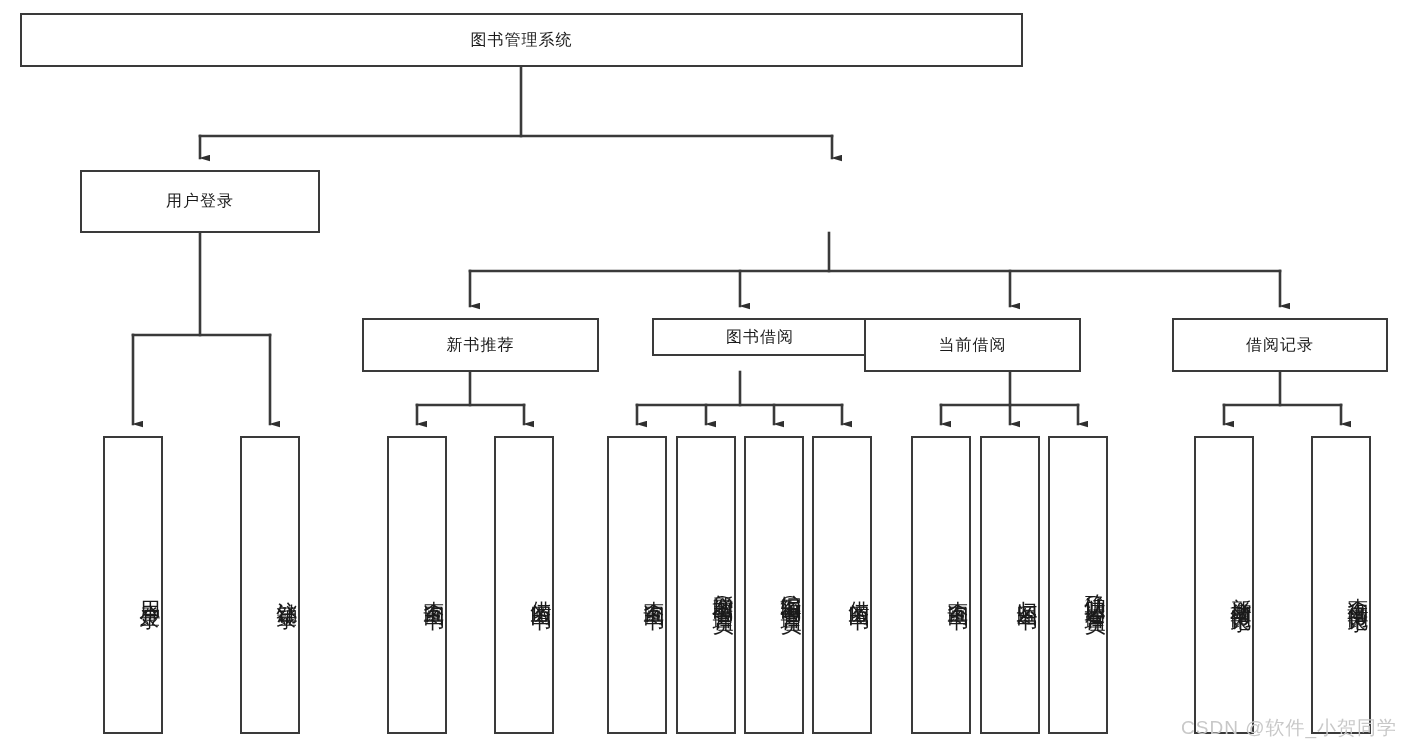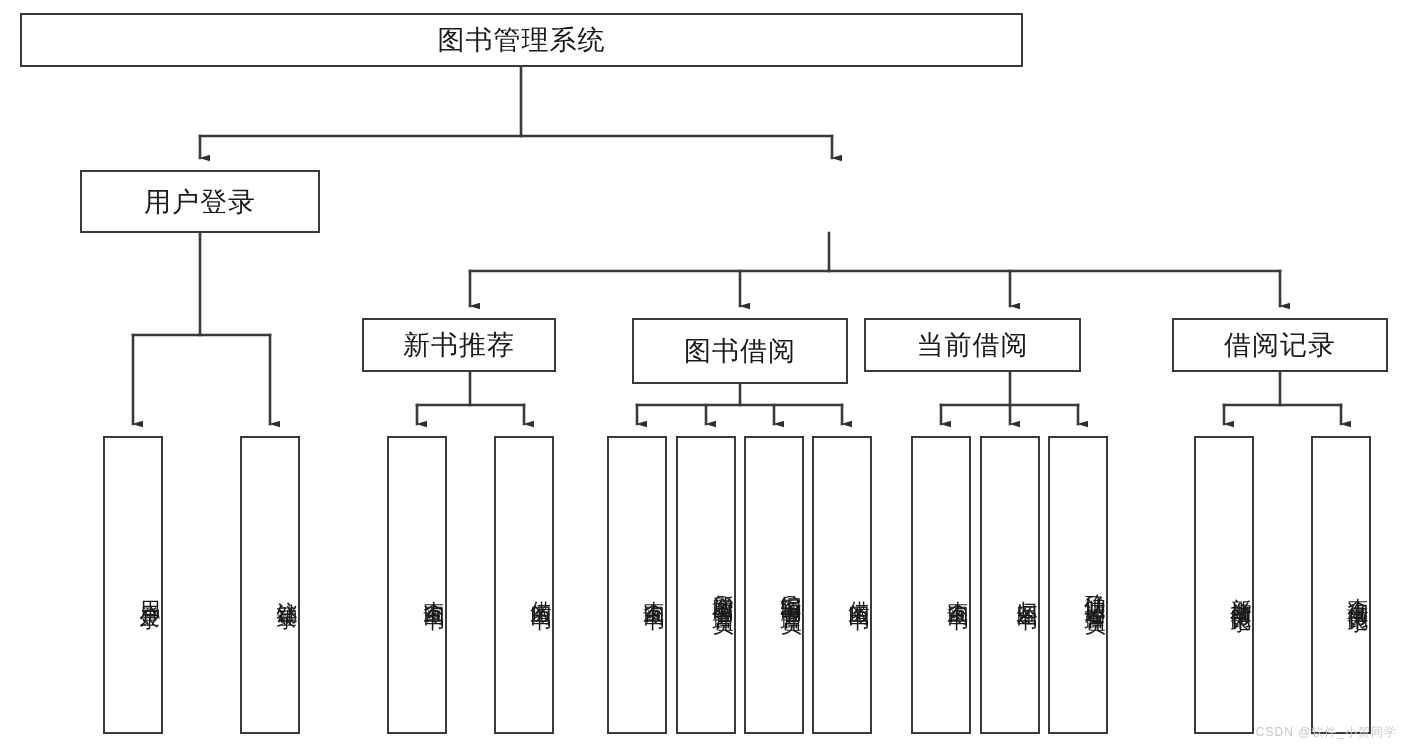--- a/index.html
+++ b/index.html
@@ -15,21 +15,21 @@
     position:absolute;
     box-sizing:border-box;
     background:#ffffff;
     border:2.5px solid #3a3a3a;
     display:flex;
     align-items:center;
     justify-content:center;
     color:#1a1a1a;
   }
   .node.h{
-    font-size:27px;
+    font-size:16px;
     letter-spacing:1px;
     white-space:nowrap;
   }
   .node.v{
     writing-mode:vertical-rl;
     text-orientation:upright;
     font-size:21px;
     letter-spacing:3px;
     align-items:flex-start;
     justify-content:center;
@@ -40,21 +40,21 @@
   .node.v .vt{
     writing-mode:vertical-rl;
     text-orientation:upright;
     display:block;
   }
   svg.wires{position:absolute;left:0;top:0;width:1405px;height:747px;pointer-events:none;}
   .watermark{
     position:absolute;
     right:8px;
     bottom:6px;
-    font-size:12px;
+    font-size:19px;
     color:#c8c8c8;
     letter-spacing:1px;
     white-space:nowrap;
     font-family:"Liberation Sans","DejaVu Sans",sans-serif;
   }
 </style>
 </head>
 <body>
 
 <div id="diagram">
@@ -110,24 +110,24 @@
   </svg>
 
   <div class="node h" style="left:20px;top:13px;width:1003px;height:54px;">
     <span>图书管理系统</span>
   </div>
 
   <div class="node h" style="left:80px;top:170px;width:240px;height:63px;">
     <span>用户登录</span>
   </div>
 
-  <div class="node h" style="left:362px;top:318px;width:194px;height:54px;">
+  <div class="node h" style="left:362px;top:318px;width:237px;height:54px;">
     <span>新书推荐</span>
   </div>
-  <div class="node h" style="left:632px;top:318px;width:216px;height:66px;">
+  <div class="node h" style="left:652px;top:318px;width:216px;height:38px;">
     <span>图书借阅</span>
   </div>
   <div class="node h" style="left:864px;top:318px;width:217px;height:54px;">
     <span>当前借阅</span>
   </div>
   <div class="node h" style="left:1172px;top:318px;width:216px;height:54px;align-items:center;">
     <span>借阅记录</span>
   </div>
 
   <div class="node v" style="left:103px;top:436px;width:60px;height:298px;">

